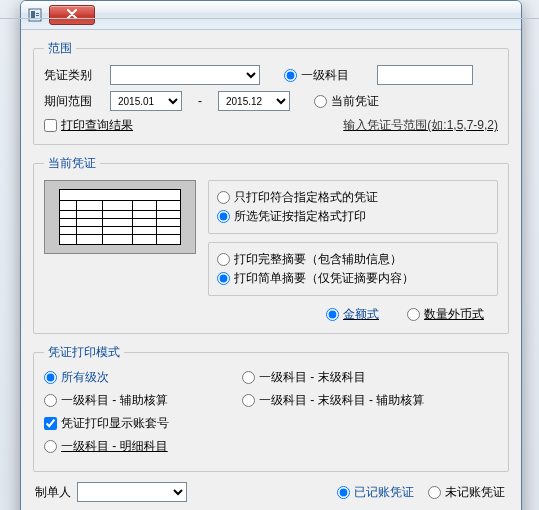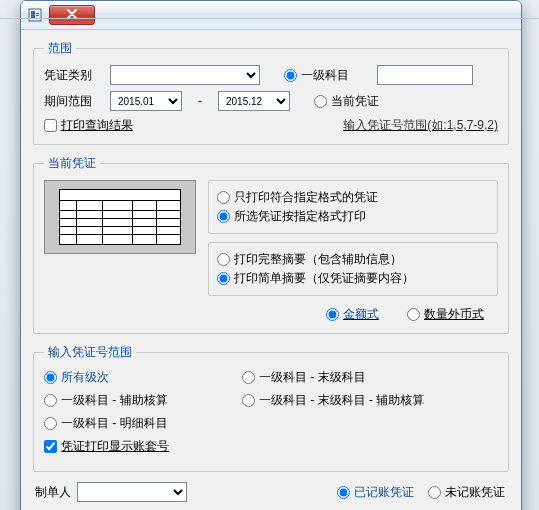--- a/index.html
+++ b/index.html
@@ -248,21 +248,21 @@
             <span class="blue-txt">金额式</span>
           </label>
           <label class="radio-lbl">
             <input type="radio" name="fmtStyle" style="">
             <span>数量外币式</span>
           </label>
         </div>
       </fieldset>
 
       <fieldset class="group mode-grid">
-        <legend>输入凭证号范围</legend>
+        <legend>凭证打印模式</legend>
 
         <div class="row">
           <label class="radio-lbl" style="width:170px;">
             <input type="radio" name="mode" checked="" style="">
             <span class="blue-txt">所有级次</span>
           </label>
           <label class="radio-lbl">
             <input type="radio" name="mode" style="">
             <span>一级科目 - 末级科目</span>
           </label>
@@ -271,29 +271,29 @@
           <label class="radio-lbl" style="width:170px;">
             <input type="radio" name="mode" style="">
             <span>一级科目 - 辅助核算</span>
           </label>
           <label class="radio-lbl">
             <input type="radio" name="mode" style="">
             <span>一级科目 - 末级科目 - 辅助核算</span>
           </label>
         </div>
         <div class="row">
-          <label class="radio-lbl">
-            <input type="radio" name="mode" style="">
-            <span>一级科目 - 明细科目</span>
-          </label>
-        </div>
-        <div class="row">
           <label class="check-lbl">
             <input type="checkbox" checked="" style="">
             <span>凭证打印显示账套号</span>
+          </label>
+        </div>
+        <div class="row">
+          <label class="radio-lbl">
+            <input type="radio" name="mode" style="">
+            <span>一级科目 - 明细科目</span>
           </label>
         </div>
       </fieldset>
 
       <div class="bottom-row">
         <span class="lbl">制单人</span>
         <select class="combo" style="width:110px;margin-left:6px;">
           <option></option>
         </select>
         <span class="spacer"></span>

